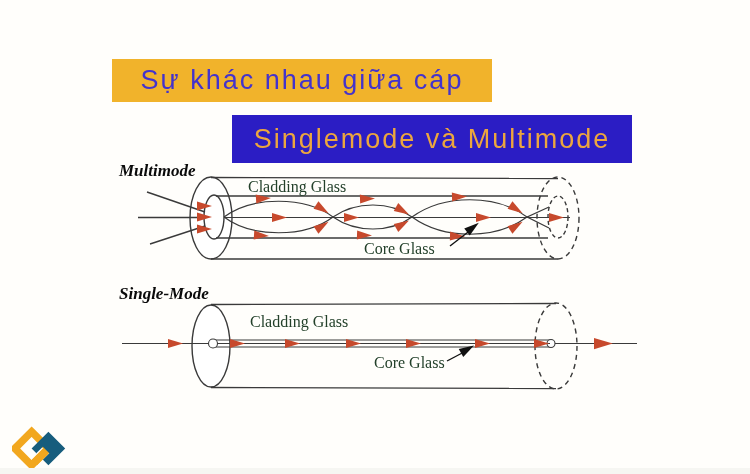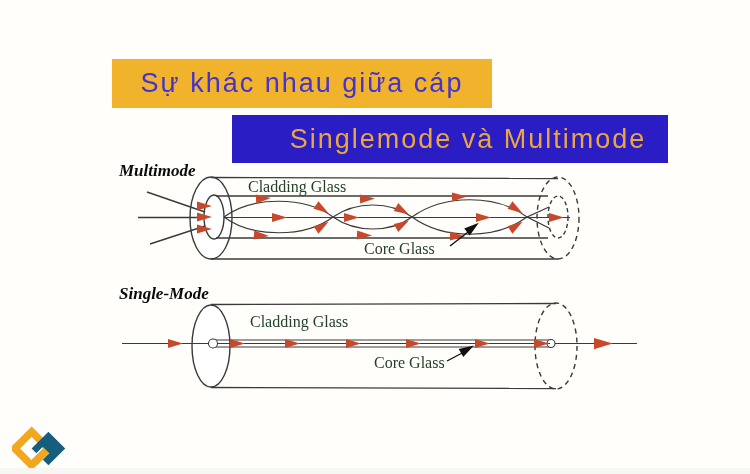--- a/index.html
+++ b/index.html
@@ -6,26 +6,26 @@
   .stage {
     position:relative; width:750px; height:474px; margin:0 auto;
     background:#fffefb; overflow:hidden;
     font-family:"Liberation Sans", sans-serif;
   }
   .banner {
     position:absolute; display:flex; align-items:center; justify-content:center;
     letter-spacing:2px; font-size:27px; white-space:nowrap;
   }
   .banner-1 {
-    left:112px; top:59px; width:380px; height:49px;
+    left:112px; top:59px; width:380px; height:43px;
     background:#f1b32b; color:#4433cc;
   }
   .banner-2 {
     left:232px; top:115px; width:400px; height:48px;
-    background:#2b1dc4; color:#eca63e;padding-left:36px;
+    background:#2b1dc4; color:#eca63e;
   }
   svg.diagram { position:absolute; left:0; top:0; }
   .logo { position:absolute; left:12px; top:426px; width:56px; height:45px; }
   .bottom-strip {
     position:absolute; left:0; bottom:0; width:100%; height:6px;
     background:#f6f6f2;
   }
   .serif-label { font-family:"Liberation Serif", serif; }
 </style>
 </head>

